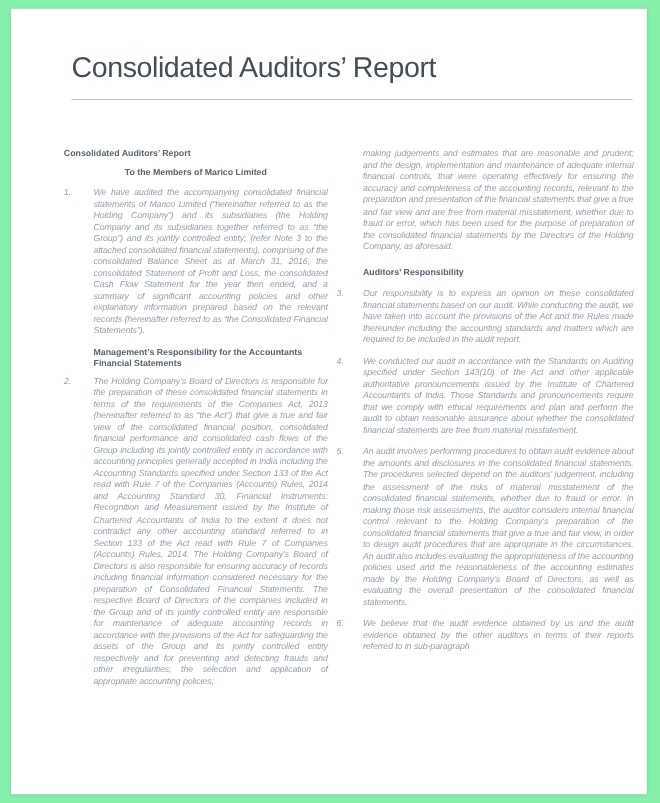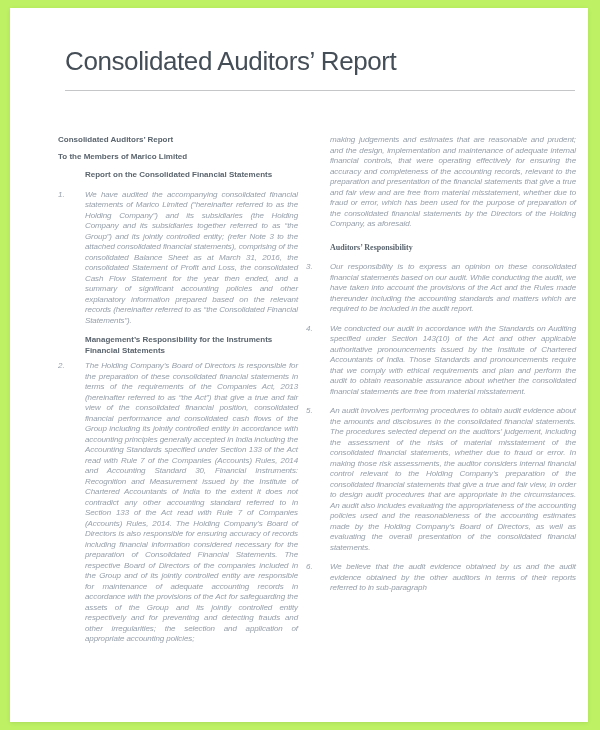--- a/index.html
+++ b/index.html
@@ -5,21 +5,21 @@
   html,body { margin:0; padding:0; }
   body {
     width:600px; height:730px;
     background:#e9e9e9;
     font-family:"Liberation Sans", sans-serif;
     -webkit-font-smoothing:antialiased;
   }
   .frame {
     position:relative;
     width:600px; height:730px;
-    background:#bef264;
+    background:#86efac;
     overflow:hidden;
   }
   .page {
     position:absolute;
     left:10px; top:8px;
     width:578px; height:714px;
     background:#ffffff;
     box-shadow:0 1px 4px rgba(0,0,0,0.10);
   }
   .title {
@@ -43,24 +43,24 @@
   .col-left  { width:240px; margin-right:8px; flex:none; }
   .col-right { width:270px; flex:none; }
 
   p { margin:0; }
   .h {
     font-size:8px; line-height:10.5px;
     font-weight:bold;
     color:#5b656e;
   }
   .h1h { margin-bottom:6px; }
-  .h2h { margin-bottom:8px; }
+  .h2h { margin-bottom:8px;text-align:center; }
   .sec-left  { margin-left:27px; margin-bottom:9px; }
   .sec-left2 { margin-left:27px; margin-bottom:5px; }
-  .sec-right { margin-left:24px; margin-bottom:9px;font-family:Liberation Serif, serif; }
+  .sec-right { margin-left:24px; margin-bottom:9px; }
 
   .item { display:flex; margin-bottom:9px;font-style:italic; }
   .num {
     flex:none;
     font-size:8px; line-height:10.5px;
     color:#97a0ab;
   }
   .col-left  .num { width:27px; }
   .col-right .num { width:24px; }
   .txt {
@@ -78,28 +78,27 @@
   <div class="page">
 
     <h1 class="title">Consolidated Auditors’ Report</h1>
     <div class="rule"></div>
 
     <div class="cols">
 
       <div class="col-left">
         <p class="h h1h">Consolidated Auditors’ Report</p>
         <p class="h h2h">To the Members of Marico Limited</p>
-        <p class="h sec-left">Report on the Consolidated Financial Statements</p>
 
         <div class="item">
           <span class="num">1.</span>
           <p class="txt">We have audited the accompanying consolidated financial statements of Marico Limited (“hereinafter referred to as the Holding Company”) and its subsidiaries (the Holding Company and its subsidiaries together referred to as “the Group”) and its jointly controlled entity; (refer Note 3 to the attached consolidated financial statements), comprising of the consolidated Balance Sheet as at March 31, 2016, the consolidated Statement of Profit and Loss, the consolidated Cash Flow Statement for the year then ended, and a summary of significant accounting policies and other explanatory information prepared based on the relevant records (hereinafter referred to as “the Consolidated Financial Statements”).</p>
         </div>
 
-        <p class="h sec-left2">Management’s Responsibility for the Instruments Financial Statements</p>
+        <p class="h sec-left2">Management’s Responsibility for the Accountants Financial Statements</p>
 
         <div class="item">
           <span class="num">2.</span>
           <p class="txt">The Holding Company’s Board of Directors is responsible for the preparation of these consolidated financial statements in terms of the requirements of the Companies Act, 2013 (hereinafter referred to as “the Act”) that give a true and fair view of the consolidated financial position, consolidated financial performance and consolidated cash flows of the Group including its jointly controlled entity in accordance with accounting principles generally accepted in India including the Accounting Standards specified under Section 133 of the Act read with Rule 7 of the Companies (Accounts) Rules, 2014 and Accounting Standard 30, Financial Instruments: Recognition and Measurement issued by the Institute of Chartered Accountants of India to the extent it does not contradict any other accounting standard referred to in Section 133 of the Act read with Rule 7 of Companies (Accounts) Rules, 2014. The Holding Company’s Board of Directors is also responsible for ensuring accuracy of records including financial information considered necessary for the preparation of Consolidated Financial Statements. The respective Board of Directors of the companies included in the Group and of its jointly controlled entity are responsible for maintenance of adequate accounting records in accordance with the provisions of the Act for safeguarding the assets of the Group and its jointly controlled entity respectively and for preventing and detecting frauds and other irregularities; the selection and application of appropriate accounting policies;</p>
         </div>
       </div>
 
       <div class="col-right">
         <div class="item" style="margin-bottom:13px;">
           <span class="num"></span>

